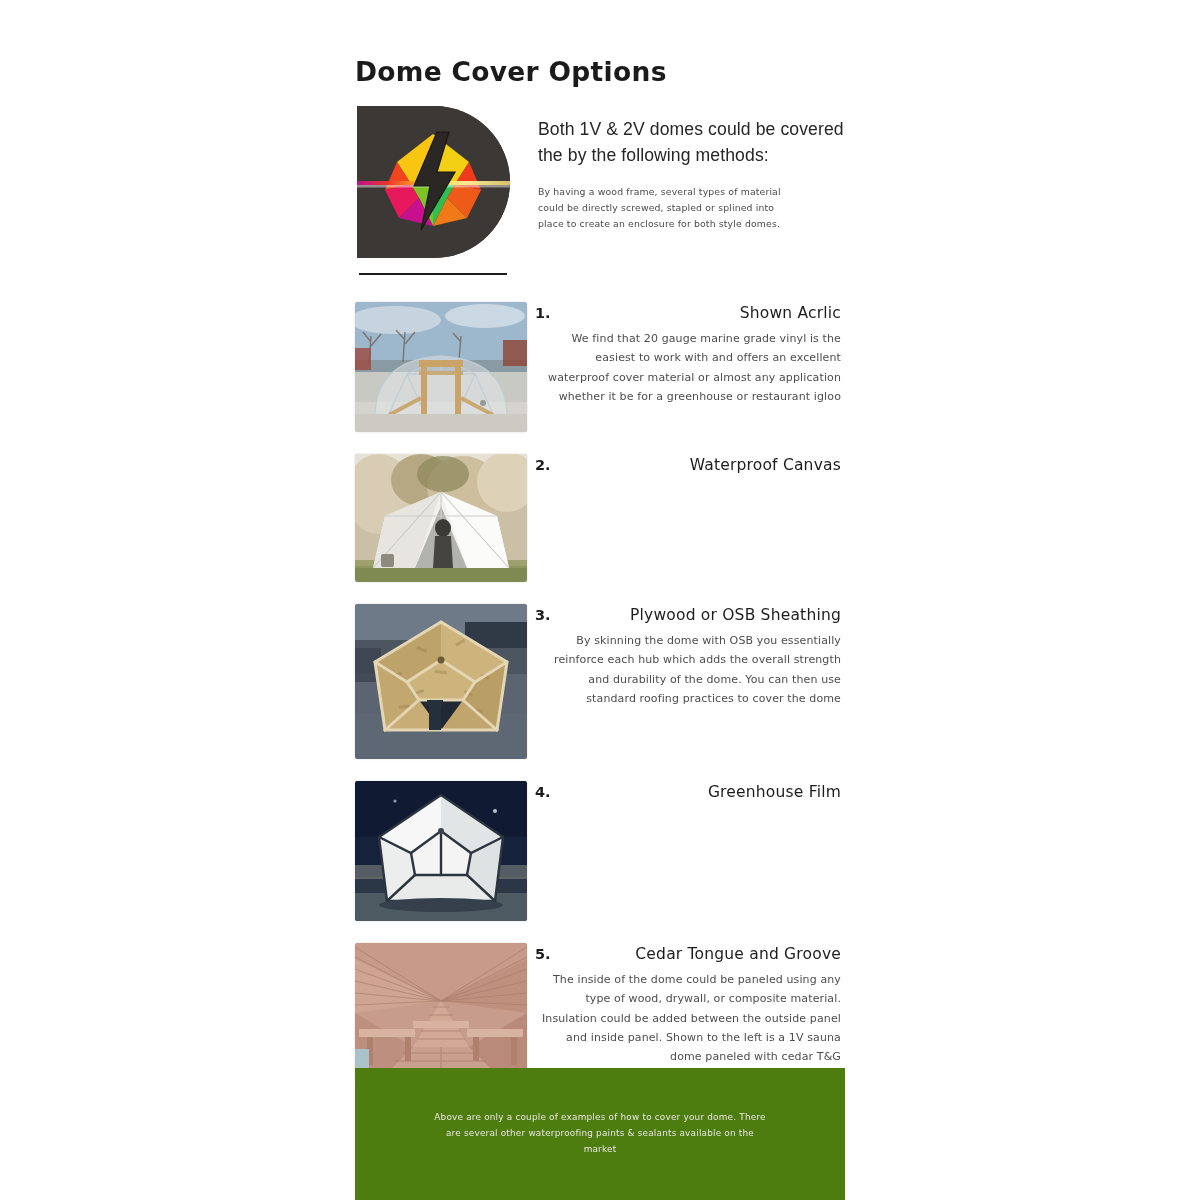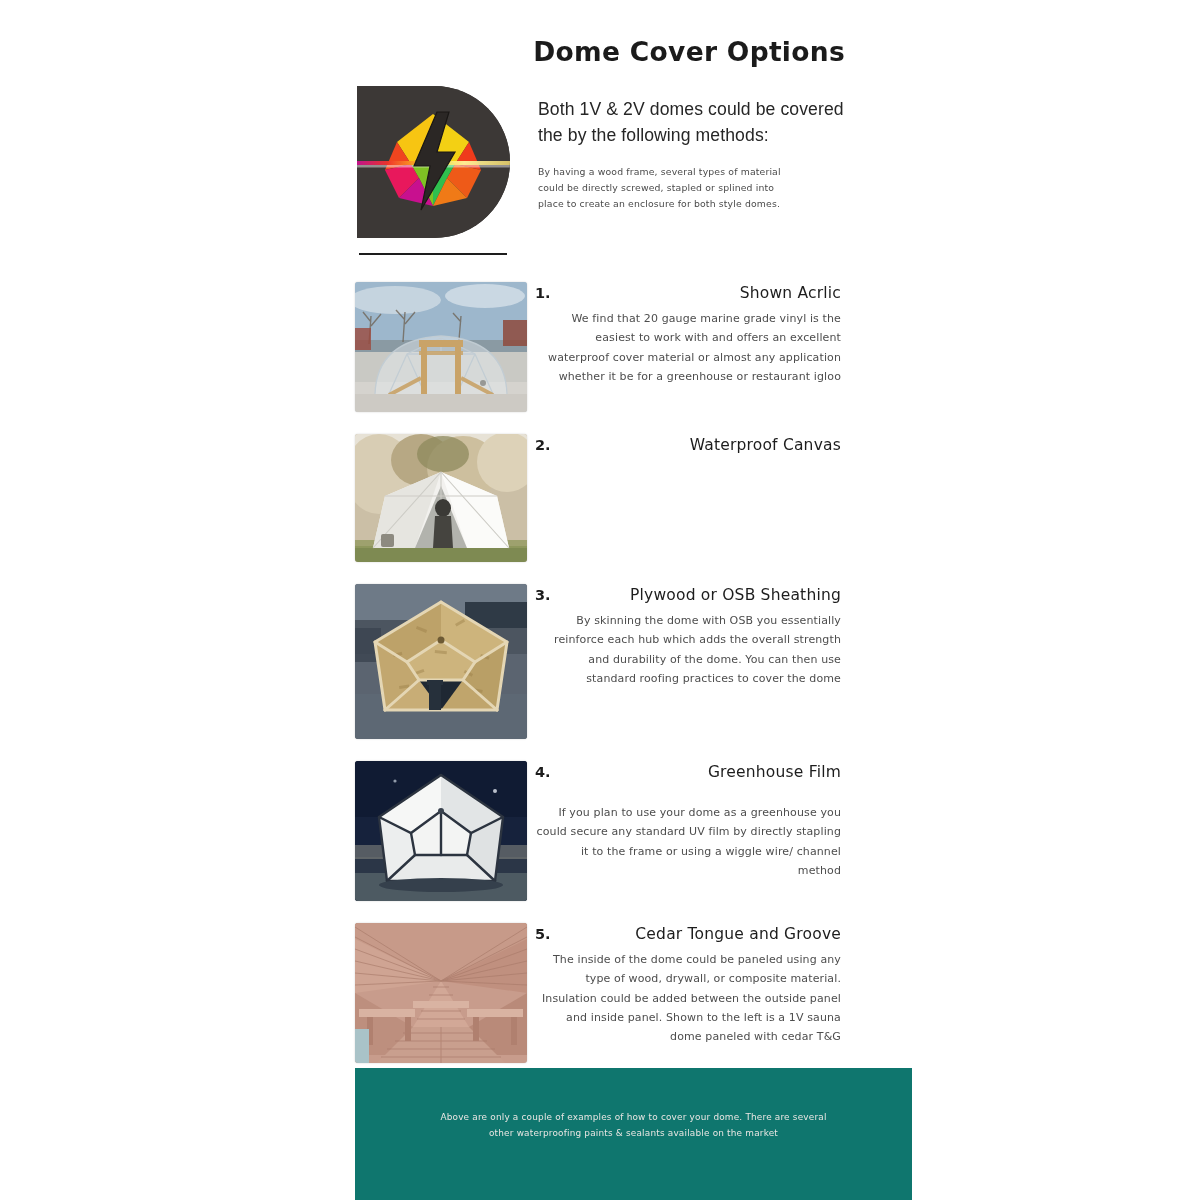--- a/index.html
+++ b/index.html
@@ -21,27 +21,28 @@
     position: absolute;
     left: 355px;
     top: 0;
     width: 490px;
     height: 1200px;
     background: #ffffff;
   }
 
   
   .title {
-    text-align: right;
+    text-align: left;
     font-size: 26.5px;
     font-weight: bold;
     letter-spacing: 0.3px;
     color: #1b1b1b;
     padding-top: 36px;
     font-family: "DejaVu Sans", sans-serif;
+    margin-top: 20px;
   }
 
   
   .header {
     display: flex;
     margin-top: 19px;
     padding-left: 2px;
   }
   .logo-wrap {
     width: 155px;
@@ -141,23 +142,23 @@
     font-family: "DejaVu Sans", sans-serif;
     padding-right: 4px;
   }
   .opt-desc.pad-top { margin-top: 22px; }
 
   
   .footer {
     position: absolute;
     left: 0;
     top: 1068px;
-    width: 557px;
+    width: 490px;
     height: 132px;
-    background: #0f766e;
+    background: #4d7c0f;
   }
   .footer-text {
     position: absolute;
     left: 0; right: 0;
     top: 42px;
     text-align: center;
     font-size: 8.9px;
     line-height: 1.78;
     color: #e9e6e3;
     letter-spacing: 0.2px;
@@ -393,21 +394,20 @@
             </g>
             <ellipse cx="86" cy="124" rx="62" ry="7" fill="#35404c"></ellipse>
             <circle cx="86" cy="50" r="3" fill="#3a434f"></circle>
           </svg>
         </div>
         <div class="opt-body">
           <div class="opt-headline">
             <span class="opt-num">4.</span>
             <span class="opt-title">Greenhouse Film</span>
           </div>
-          <div class="opt-desc pad-top">If you plan to use your dome as a greenhouse you could secure any standard UV film by directly stapling it to the frame or using a wiggle wire/ channel method</div>
         </div>
       </div>
 
       <div class="option">
         <div class="opt-photo">
           <svg width="172" height="140" viewBox="0 0 172 140">
             <rect width="172" height="140" fill="#c89c8c"></rect>
 
             <polygon points="0,0 172,0 172,16 0,16" fill="#b98a79"></polygon>
             <polygon points="0,16 86,58 172,16 172,0 0,0" fill="#c79a89"></polygon>

